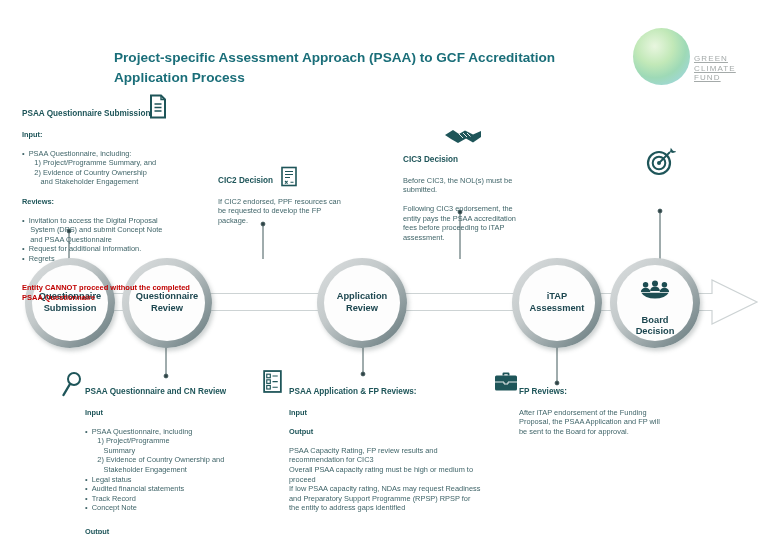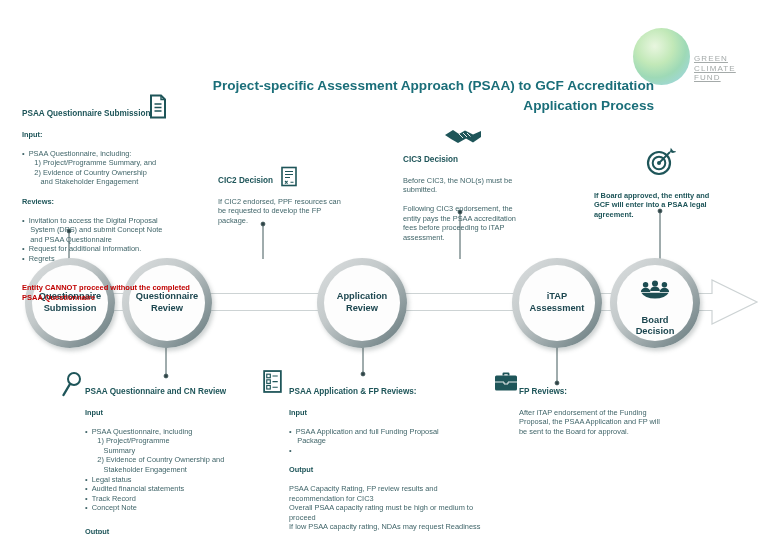--- a/index.html
+++ b/index.html
@@ -1,19 +1,19 @@
 <!DOCTYPE html>
 <html><head>
 <meta charset="utf-8">
 <style>
   html,body{margin:0;padding:0;background:#fff;}
   .canvas{position:relative;width:768px;height:534px;background:#ffffff;
           font-family:"Liberation Sans",sans-serif;overflow:hidden;}
 
-  .title{position:absolute;left:114px;top:76px;width:540px;text-align:right;
+  .title{position:absolute;left:114px;top:48px;width:540px;text-align:left;
          font-size:13.6px;font-weight:700;color:#1a6e79;line-height:1.5;white-space:pre-line;}
 
   
   .logo-sphere{position:absolute;left:633px;top:28px;width:57px;height:57px;border-radius:50%;
     background:radial-gradient(circle at 38% 32%, #e6f5dc 0%, #bbe6b0 35%, #93d5ae 60%, #95d3cf 80%, #a9dae3 100%);
     opacity:.9;}
   .logo-text{position:absolute;left:694px;top:54px;font-size:8px;letter-spacing:1.1px;
     color:#a4aaa9;line-height:1.2;white-space:pre-line;text-decoration:underline;}
 
   
@@ -163,25 +163,20 @@
 
   <span class="icon" style="left:645px;top:146px">
     <svg width="31" height="31" viewBox="0 0 31 31" stroke="currentColor" fill="none">
       <circle cx="14" cy="17" r="11" stroke-width="2.2"></circle>
       <circle cx="14" cy="17" r="6.3" stroke-width="2"></circle>
       <circle cx="14" cy="17" r="2" fill="currentColor" stroke="none"></circle>
       <path d="M14 17L25 6" stroke-width="1.8"></path>
       <path d="M25 6l.8-4.2 2.2 3 3.8 1-4 1.2z" fill="currentColor" stroke="none"></path>
     </svg>
   </span>
-  <div class="blk bold-body" style="left:594px;top:181px;width:168px">
-    <div>If Board approved, the entity and
-GCF will enter into a PSAA legal
-agreement.</div>
-  </div>
 
   <span class="icon" style="left:61px;top:371px">
     <svg width="21" height="26" viewBox="0 0 21 26" stroke="currentColor" fill="none">
       <circle cx="13" cy="8" r="6" stroke-width="2"></circle>
       <path d="M9 13L2.5 24" stroke-width="2.4" stroke-linecap="round"></path>
     </svg>
   </span>
   <div class="blk" style="left:85px;top:377px;width:205px">
     <div class="h">PSAA Questionnaire and CN Review</div>
     <div class="lbl">Input</div>
@@ -203,23 +198,20 @@
       <rect x="1" y="1" width="16" height="20" stroke-width="1.7"></rect>
       <rect x="3.5" y="4" width="3.4" height="3.4" stroke-width="1.1"></rect>
       <rect x="3.5" y="9.4" width="3.4" height="3.4" stroke-width="1.1"></rect>
       <rect x="3.5" y="14.8" width="3.4" height="3.4" stroke-width="1.1"></rect>
       <path d="M9 5.7h5M9 11.1h5M9 16.5h5" stroke-width="1.1"></path>
     </svg>
   </span>
   <div class="blk" style="left:289px;top:377px;width:220px">
     <div class="h">PSAA Application &amp; FP Reviews:</div>
     <div class="lbl">Input</div>
-    <div>•&nbsp;&nbsp;PSAA Application and full Funding Proposal
-&nbsp;&nbsp;&nbsp;&nbsp;Package
-•</div>
     <div class="lbl">Output</div>
     <div>PSAA Capacity Rating, FP review results and
 recommendation for CIC3
 Overall PSAA capacity rating must be high or medium to
 proceed
 If low PSAA capacity rating, NDAs may request Readiness
 and Preparatory Support Programme (RPSP) RPSP for
 the entity to address gaps identified</div>
   </div>
 

